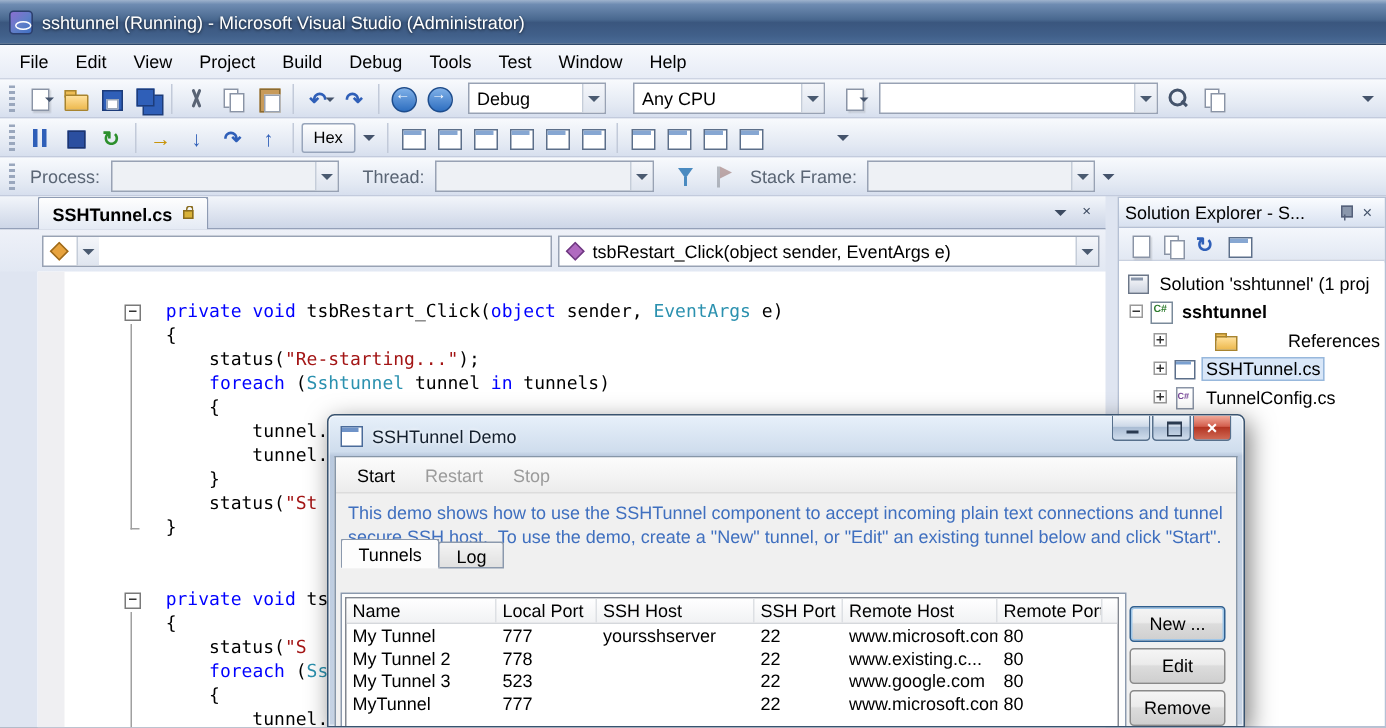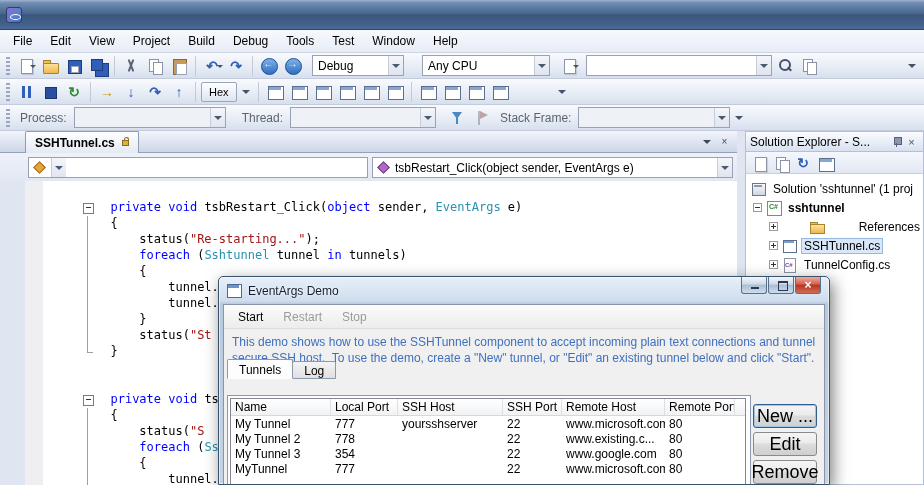--- a/index.html
+++ b/index.html
@@ -164,32 +164,33 @@
   .tab{padding:3px 11px;border:1px solid #8b99ad;background:linear-gradient(#f4f4f4,#e0e0e0);border-radius:2px 2px 0 0;font-size:12px;height:20px}
   .tab.active{background:#fdfdfd;border-bottom-color:#fdfdfd;position:relative;z-index:2}
   .tab.rest{margin-left:-1px;margin-top:2px;height:18px;padding-top:2px}
   .dlg-panel{position:absolute;left:8px;top:118px;width:524px;height:200px;background:#fdfdfd;border:1px solid #8b99ad}
   .lv{position:absolute;left:2px;top:2px;width:516px;height:190px;background:#fff;border:1px solid #828790;overflow:hidden}
   .lv-head{display:flex;height:17px;background:linear-gradient(#ffffff,#f1f2f4);border-bottom:1px solid #d5d8dc}
   .lv-hcell{padding:1px 4px;border-right:1px solid #dde0e4;font-size:12px;overflow:hidden;white-space:nowrap;flex:0 0 auto}
   .lv-row{display:flex;height:15px;font-size:12px;align-items:center}
   .lv-cell{padding:0 4px;overflow:hidden;white-space:nowrap;flex:0 0 auto}
   .c0{width:100px}.c1{width:67px}.c2{width:105px}.c3{width:59px}.c4{width:103px}.c5{width:70px}
-  .dlg-btn{position:absolute;left:534px;width:64px;height:24px;border:1px solid #8a8a8a;border-radius:3px;font-size:18px;
+  .dlg-btn{position:absolute;left:534px;width:64px;height:24px;border:1px solid #8a8a8a;border-radius:3px;font-size:12px;
     background:linear-gradient(#f5f5f5,#ebebeb 45%,#dcdcdc 50%,#cfcfcf);display:flex;align-items:center;justify-content:center}
   .dlg-btn.default{border-color:#2f5f8f;box-shadow:inset 0 0 0 1px #9ec6e8}
   #btn-new{top:127px}#btn-edit{top:155px}#btn-remove{top:183px}
 </style>
 </head>
 <body>
 
 <div class="screen">
 
   <div class="titlebar">
     <span class="vs-logo"></span>
+    <span class="title-text">sshtunnel (Running) - Microsoft Visual Studio (Administrator)</span>
   </div>
 
   <div class="menubar" id="menu-items">
       <span class="menu-item">File</span>
       <span class="menu-item">Edit</span>
       <span class="menu-item">View</span>
       <span class="menu-item">Project</span>
       <span class="menu-item">Build</span>
       <span class="menu-item">Debug</span>
       <span class="menu-item">Tools</span>
@@ -430,21 +431,21 @@
             <span class="ti ti-csfile"></span>
             <span class="ti-label">TunnelConfig.cs</span>
           </div>
         </div>
     </div>
   </div>
 
   <div class="dlg">
     <div class="dlg-title">
       <span class="dlg-icon"></span>
-      <span class="dlg-title-text">EventArgs Demo</span>
+      <span class="dlg-title-text">SSHTunnel Demo</span>
     </div>
     <div class="dlg-caps">
       <span class="cap cap-min"></span>
       <span class="cap cap-max"></span>
       <span class="cap cap-close">×</span>
     </div>
     <div class="dlg-client">
       <div class="dlg-menu" id="dlg-menu-items">
           <span class="dlg-menu-item">Start</span>
           <span class="dlg-menu-item disabled">Restart</span>
@@ -481,21 +482,21 @@
             <div class="lv-row">
               <div class="lv-cell c0">My Tunnel 2</div>
               <div class="lv-cell c1">778</div>
               <div class="lv-cell c2"></div>
               <div class="lv-cell c3">22</div>
               <div class="lv-cell c4">www.existing.c...</div>
               <div class="lv-cell c5">80</div>
             </div>
             <div class="lv-row">
               <div class="lv-cell c0">My Tunnel 3</div>
-              <div class="lv-cell c1">354</div>
+              <div class="lv-cell c1">523</div>
               <div class="lv-cell c2"></div>
               <div class="lv-cell c3">22</div>
               <div class="lv-cell c4">www.google.com</div>
               <div class="lv-cell c5">80</div>
             </div>
             <div class="lv-row">
               <div class="lv-cell c0">MyTunnel</div>
               <div class="lv-cell c1">777</div>
               <div class="lv-cell c2"></div>
               <div class="lv-cell c3">22</div>

